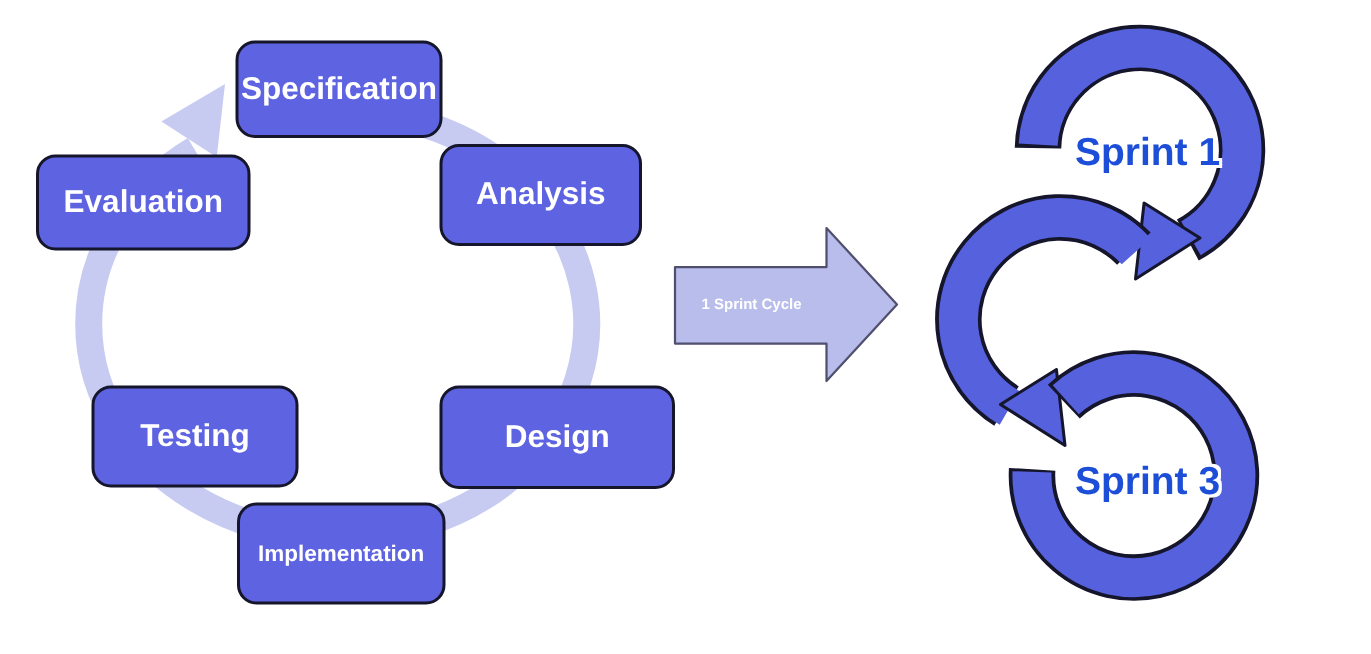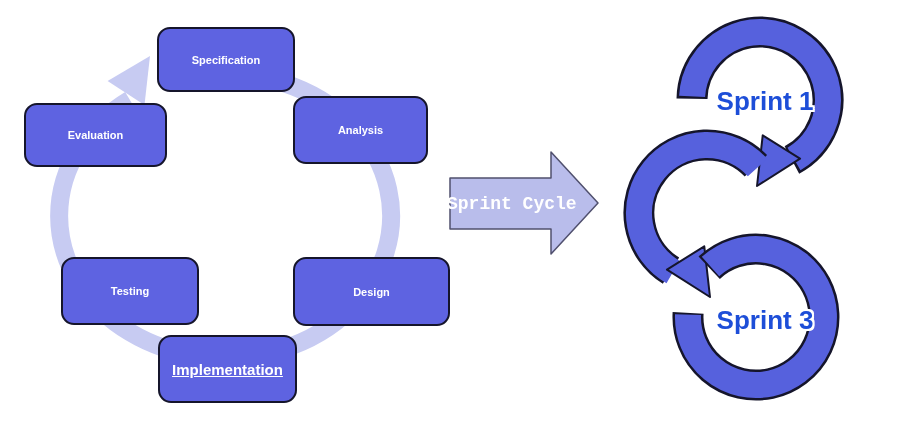--- a/index.html
+++ b/index.html
@@ -6,35 +6,35 @@
   .canvas {
     position:relative; width:914px; height:436px; background:#ffffff;
     font-family:"Liberation Sans","DejaVu Sans",sans-serif; overflow:hidden;
   }
   .canvas svg { position:absolute; left:0; top:0; }
 
   
   .step {
     position:absolute; display:flex; align-items:center; justify-content:center;
     background:#5e63e1; border:2px solid #15152b; border-radius:13px;
-    color:#ffffff; font-weight:bold; font-size:11px; box-sizing:border-box;
+    color:#ffffff; font-weight:bold; font-size:21px; box-sizing:border-box;
     text-align:center; white-space:nowrap;
   }
   .b-spec     { left:157px; top:27px;  width:138px; height:65px; }
   .b-analysis { left:293px; top:96px; width:135px; height:68px; }
   .b-eval     { left:24px;  top:103px; width:143px; height:64px; }
   .b-design   { left:293px; top:257px; width:157px; height:69px; }
   .b-testing  { left:25px;  top:257px; width:138px; height:68px;margin-left:36px; }
-  .b-impl     { left:158px; top:335px; width:139px; height:68px; font-size:15px;text-decoration:underline; }
+  .b-impl     { left:158px; top:335px; width:139px; height:68px; font-size:15px; }
 
   
   .transition-label {
     position:absolute; left:450px; top:178px; width:102px; height:51px;
     display:flex; align-items:center; justify-content:center;
-    color:#ffffff; font-weight:bold; font-size:18px; white-space:nowrap;font-family:Liberation Mono, monospace;
+    color:#ffffff; font-weight:bold; font-size:10px; white-space:nowrap;
   }
 
   
   .sprint-label {
     position:absolute; width:132px; height:34px;
     display:flex; align-items:center; justify-content:center;
     color:#1d4ed8; font-weight:bold; font-size:26px; white-space:nowrap;
     text-shadow:-2px -2px 0 #fff, 2px -2px 0 #fff, -2px 2px 0 #fff, 2px 2px 0 #fff,
                  0 -2px 0 #fff, 0 2px 0 #fff, -2px 0 0 #fff, 2px 0 0 #fff;
   }

